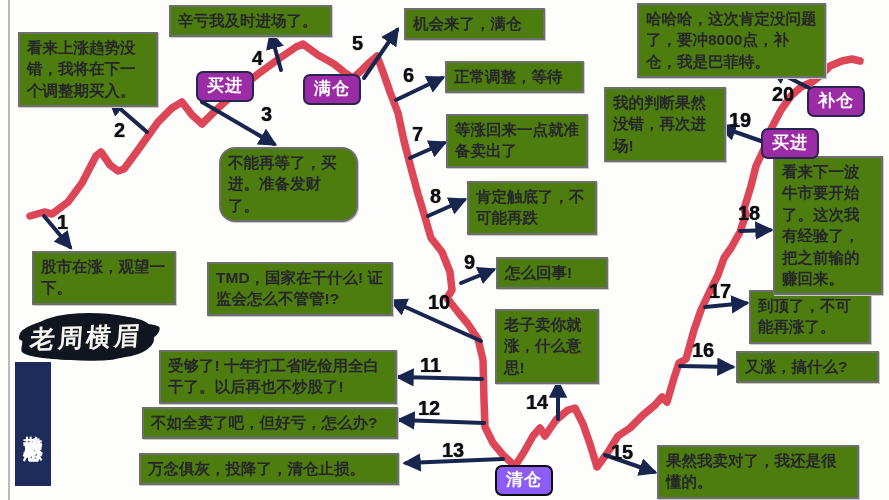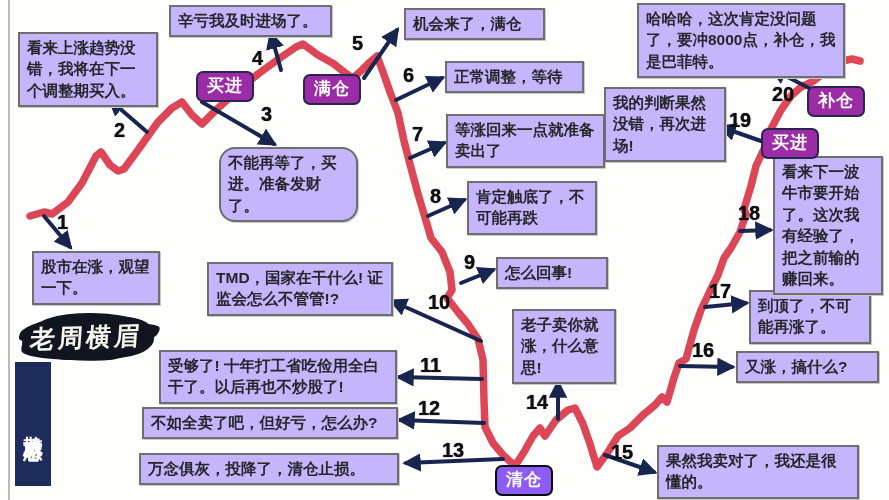--- a/index.html
+++ b/index.html
@@ -6,21 +6,21 @@
   html,body { background:#e8e8e8; }
   body { font-family:"Liberation Sans","DejaVu Sans",sans-serif; }
   #stage {
     position:relative; width:889px; height:500px; margin:0 auto;
     background:#fdfdfc; overflow:hidden;
   }
   #edge-line { position:absolute; left:8px; top:0; width:2px; height:100%; background:#b9b9b9; }
   svg.layer { position:absolute; left:0; top:0; width:889px; height:500px; }
 
   .callout {
-    position:absolute; background:#c4b5fd; border:2px solid #6e6e6e;
+    position:absolute; background:#4d7c0f; border:2px solid #6e6e6e;
     box-shadow:1px 1px 0 #c9c9c9; color:#26262a; font-weight:bold;
     font-size:15.5px; line-height:1.38; padding:3px 7px 4px 7px;
   }
   .num {
     position:absolute; color:#0d0d12; font-weight:bold; font-size:20px;
     line-height:1; text-shadow:0 0 1px #0d0d12;
   }
   .tag {
     position:absolute; color:#fff; font-weight:bold; font-size:17px;
     padding:1px 9px 3px 9px; border-radius:7px; border:2px solid #2a2450;
@@ -91,40 +91,40 @@
       <line x1="558" y1="419" x2="558" y2="383" marker-end="url(#ah)"></line>
       <line x1="605" y1="455" x2="654" y2="472" marker-end="url(#ah)"></line>
       <line x1="680" y1="366" x2="732" y2="367" marker-end="url(#ah)"></line>
       <line x1="705" y1="307" x2="746" y2="303" marker-end="url(#ah)"></line>
       <line x1="740" y1="231" x2="770" y2="230" marker-end="url(#ah)"></line>
       <line x1="761" y1="141" x2="721" y2="127" marker-end="url(#ah)"></line>
       <line x1="809" y1="88" x2="772" y2="69" marker-end="url(#ah)"></line>
     </g>
   </svg>
 
-  <div class="callout" style="left:32px;  top:251px; width:128px;">股市在涨，观望一下。</div>
+  <div class="callout" style="left:32px;  top:251px; width:144px;">股市在涨，观望一下。</div>
   <div class="callout" style="left:18px;  top:32px;  width:140px;">看来上涨趋势没错，我将在下一个调整期买入。</div>
   <div class="callout" style="left:219px; top:147px; width:139px;border-radius:16px;">不能再等了，买进。准备发财了。</div>
   <div class="callout" style="left:169px; top:5px;   width:163px; white-space:nowrap;">辛亏我及时进场了。</div>
   <div class="callout" style="left:404px; top:8px;   width:141px; white-space:nowrap;">机会来了，满仓</div>
   <div class="callout" style="left:445px; top:61px;  width:139px; white-space:nowrap;">正常调整，等待</div>
-  <div class="callout" style="left:446px; top:114px; width:159px;">等涨回来一点就准备卖出了</div>
+  <div class="callout" style="left:446px; top:114px; width:142px;">等涨回来一点就准备卖出了</div>
   <div class="callout" style="left:467px; top:181px; width:130px;">肯定触底了，不可能再跌</div>
   <div class="callout" style="left:496px; top:257px; width:112px; white-space:nowrap;">怎么回事!</div>
   <div class="callout" style="left:207px; top:262px; width:186px;">TMD，国家在干什么! 证监会怎么不管管!?</div>
   <div class="callout" style="left:159px; top:350px; width:238px;">受够了! 十年打工省吃俭用全白干了。以后再也不炒股了!</div>
   <div class="callout" style="left:142px; top:407px; width:256px; white-space:nowrap;">不如全卖了吧，但好亏，怎么办?</div>
   <div class="callout" style="left:139px; top:453px; width:260px; white-space:nowrap;">万念俱灰，投降了，清仓止损。</div>
-  <div class="callout" style="left:512px; top:309px; width:104px;">老子卖你就涨，什么意思!</div>
+  <div class="callout" style="left:495px; top:309px; width:104px;">老子卖你就涨，什么意思!</div>
   <div class="callout" style="left:657px; top:445px; width:202px;">果然我卖对了，我还是很懂的。</div>
   <div class="callout" style="left:736px; top:351px; width:143px; white-space:nowrap;">又涨，搞什么?</div>
   <div class="callout" style="left:749px; top:290px; width:122px;">到顶了，不可能再涨了。</div>
   <div class="callout" style="left:773px; top:156px; width:110px;">看来下一波牛市要开始了。这次我有经验了，把之前输的赚回来。</div>
   <div class="callout" style="left:604px; top:87px;  width:122px;">我的判断果然没错，再次进场!</div>
-  <div class="callout" style="left:637px; top:3px;   width:208px;">哈哈哈，这次肯定没问题了，要冲8000点，补仓，我是巴菲特。</div>
+  <div class="callout" style="left:637px; top:3px;   width:189px;">哈哈哈，这次肯定没问题了，要冲8000点，补仓，我是巴菲特。</div>
 
   <div class="num" style="left:57px;  top:212px;">1</div>
   <div class="num" style="left:114px; top:120px;">2</div>
   <div class="num" style="left:261px; top:104px;">3</div>
   <div class="num" style="left:252px; top:48px;">4</div>
   <div class="num" style="left:352px; top:33px;">5</div>
   <div class="num" style="left:403px; top:65px;">6</div>
   <div class="num" style="left:412px; top:124px;">7</div>
   <div class="num" style="left:430px; top:186px;">8</div>
   <div class="num" style="left:464px; top:252px;">9</div>

